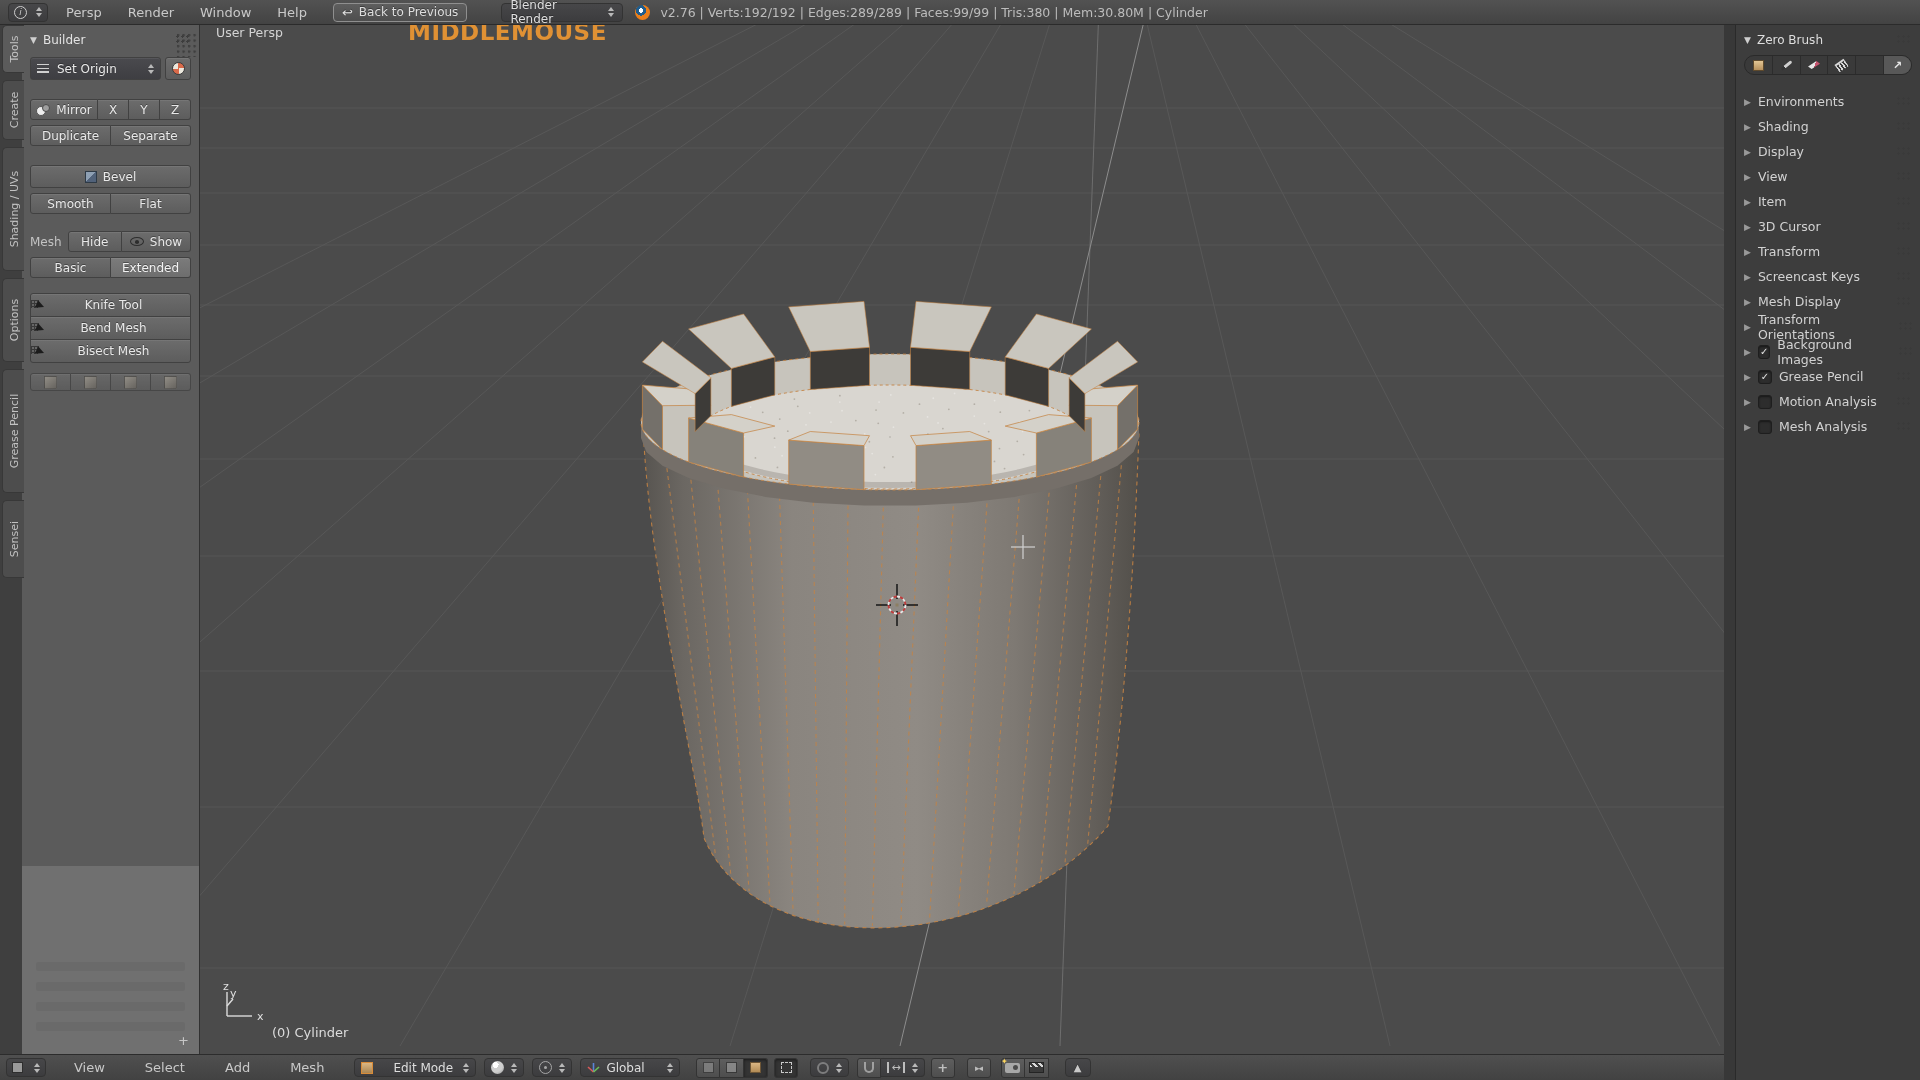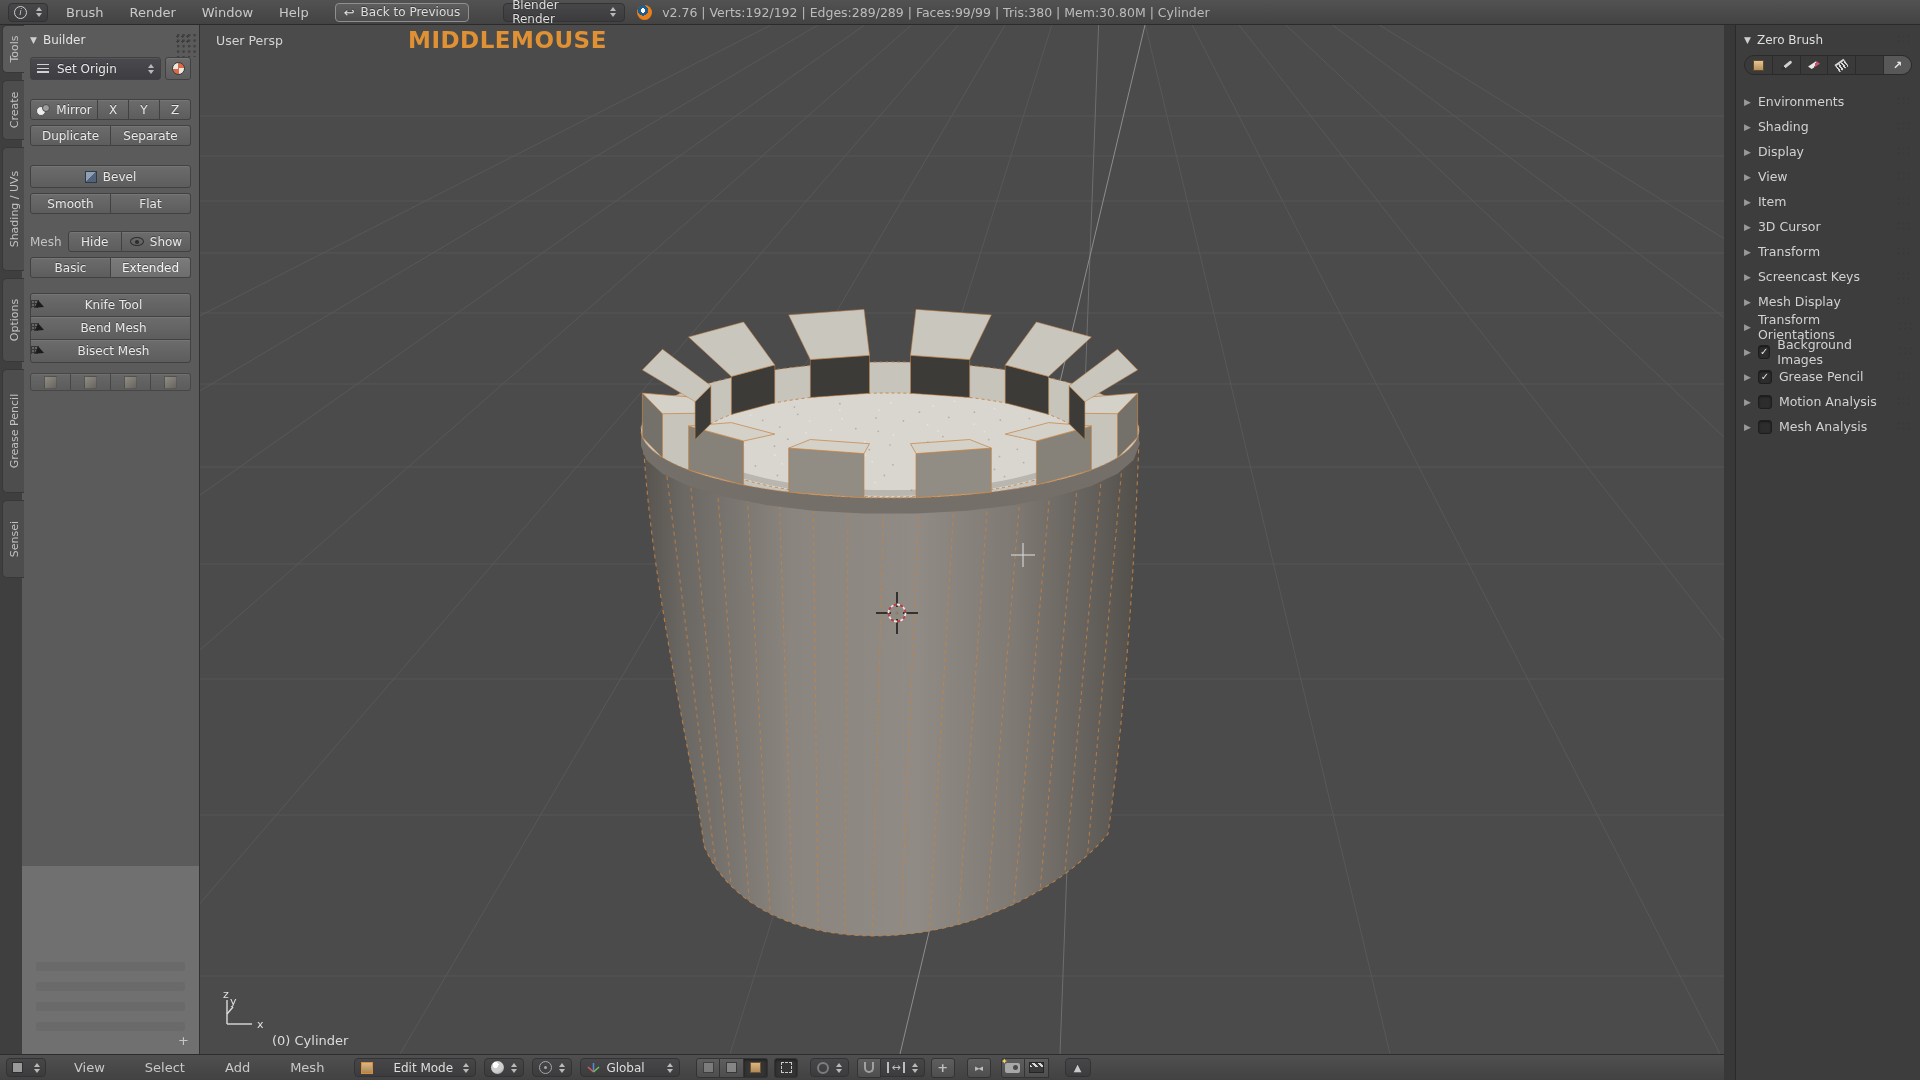--- a/index.html
+++ b/index.html
@@ -62,21 +62,21 @@
   .stack .sbtn .txt{flex:1;text-align:center;margin-right:14px}
   .miniico{width:13px;height:13px;border:1px solid rgba(40,40,40,.5);background:linear-gradient(135deg,rgba(220,210,190,.5),rgba(120,112,100,.5))}
   .mini4 .sbtn{opacity:.75}
   .watermark{position:absolute;left:0;top:841px;width:177px;height:188px;background:rgba(255,255,255,.13);pointer-events:none}
   .watermark .bar{position:absolute;left:14px;right:14px;height:9px;background:rgba(60,60,60,.10);border-radius:2px}
   .wm-plus{position:absolute;right:10px;bottom:6px;color:rgba(245,245,245,.65);font-size:13px}
 
   .grip-corner{position:absolute;left:176px;top:33px;width:22px;height:24px;z-index:25;background-image:radial-gradient(circle at 2px 2px,#3c3c3c 1.2px,transparent 1.5px);background-size:5.5px 5.5px;opacity:.9}
 
   
-  .viewport{position:absolute;left:200px;top:25px;width:1524px;height:1029px;overflow:hidden;z-index:5}
+  .viewport{position:absolute;left:200px;top:17px;width:1524px;height:1029px;overflow:hidden;z-index:5}
   .vlabel{position:absolute;left:16px;top:8px;color:#d4d4d4;font-size:12.5px}
   .keycast{position:absolute;left:208px;top:2px;color:#e09134;font-size:23px;font-weight:bold;letter-spacing:.5px}
   .objinfo{position:absolute;left:72px;top:1008px;color:#dcdcdc;font-size:13px}
   .axisgizmo{position:absolute;left:16px;top:963px}
   .axisgizmo text{fill:#e0e0e0;font-size:11px;font-family:"DejaVu Sans",sans-serif}
   .axisgizmo line{stroke:#dcdcdc;stroke-width:1.4}
 
   
   .rstrip{position:absolute;left:1724px;top:25px;width:11px;height:1055px;background:#383838;z-index:18}
   .rpanel{position:absolute;left:1735px;top:25px;width:185px;height:1055px;background:#3d3d3d;border-left:1px solid #2a2a2a;z-index:20;padding:7px 8px}
@@ -127,21 +127,21 @@
 
 <div class="topbar">
   <div class="btn dark infobtn">
     <span class="info-glyph">i</span>
     <span class="ud">
         <i class="up"></i>
         <i class="dn"></i>
       </span>
   </div>
   <div id="top-menus" style="display:flex">
-      <span class="tmenu">Brush</span>
+      <span class="tmenu">Persp</span>
       <span class="tmenu">Render</span>
       <span class="tmenu">Window</span>
       <span class="tmenu">Help</span>
     </div>
   <div class="btn backbtn">
     <span class="bicon">↩</span>
     <span>Back to Previous</span>
   </div>
   <div class="btn dark" style="width:122px;justify-content:space-between">
     <span>Blender Render</span>

